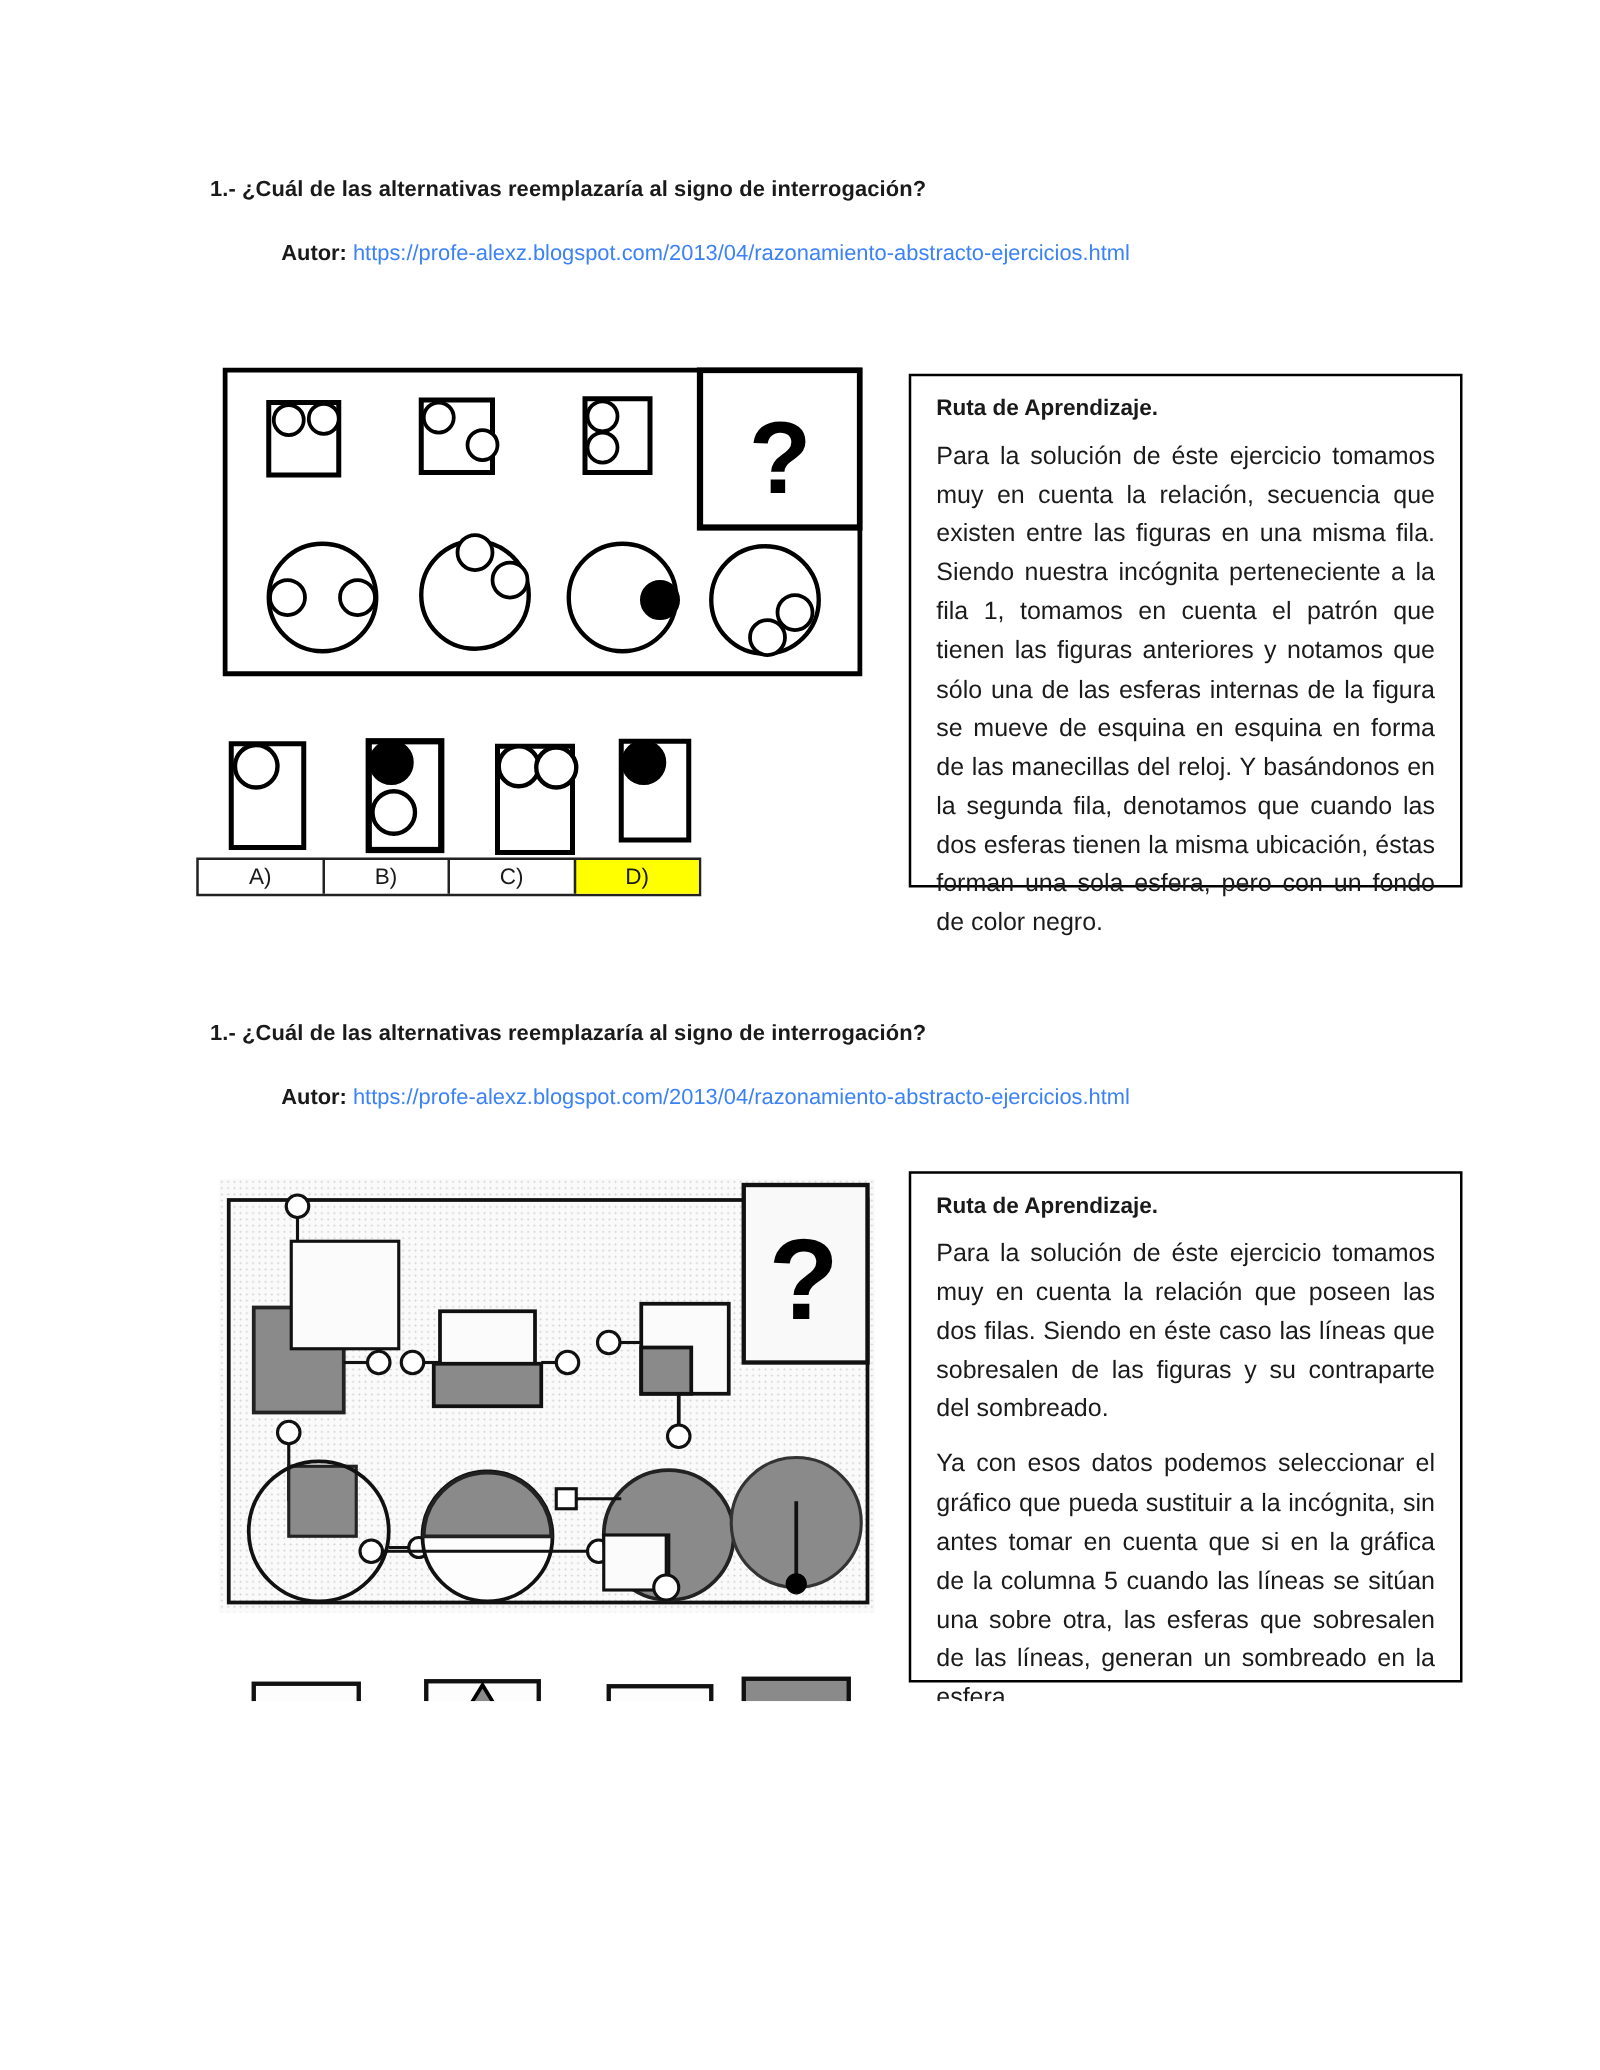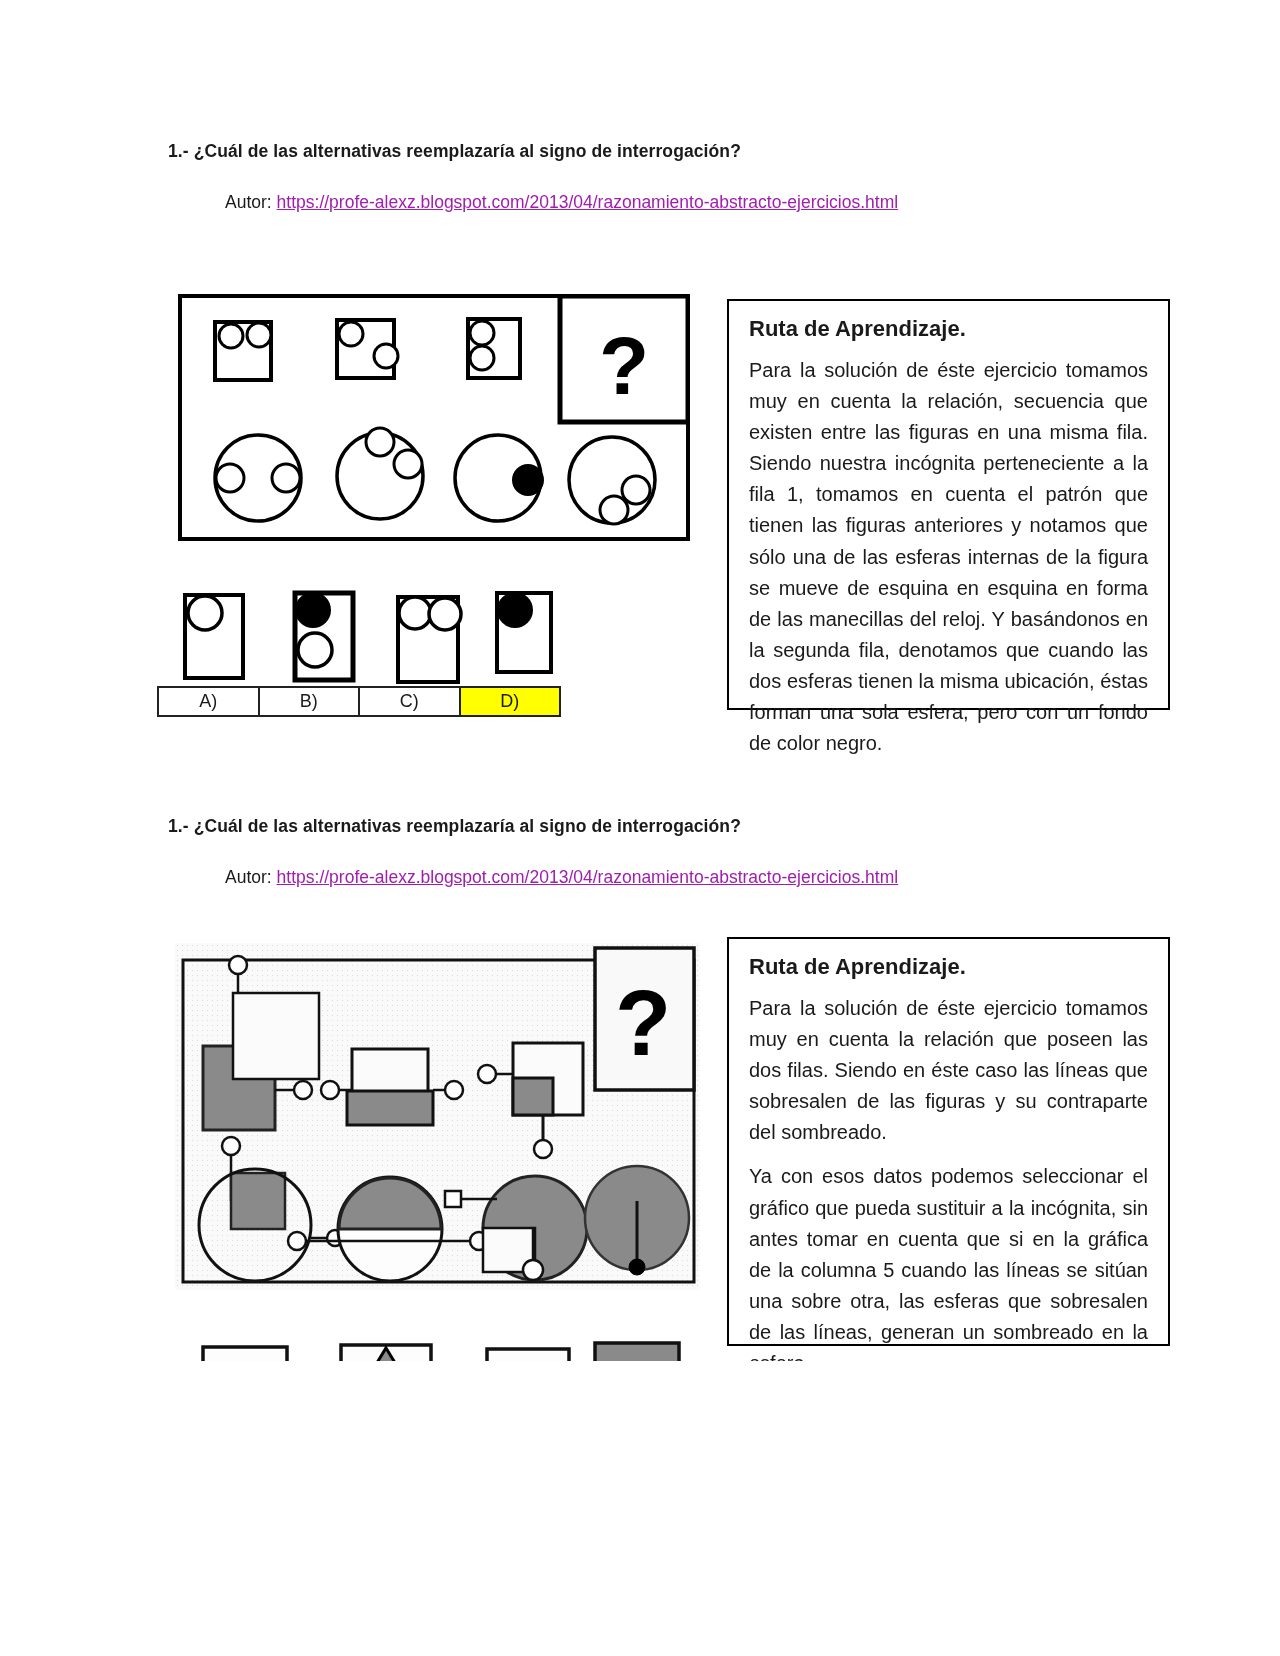--- a/index.html
+++ b/index.html
@@ -3,27 +3,27 @@
 <meta charset="utf-8">
 <style>
   html,body{margin:0;padding:0;background:#ffffff;}
   #page{
     position:relative;width:1280px;height:1361px;background:#ffffff;
     font-family:"Liberation Sans", sans-serif;color:#1a1a1a;overflow:hidden;
   }
   .abs{position:absolute;}
   .ex-title{font-size:17.5px;font-weight:bold;letter-spacing:.1px;}
   .autor-line{font-size:17.5px;}
-  .autor-label{font-weight:normal;}
-  .autor-link{color:#a21caf;text-decoration:underline;cursor:pointer;}
+  .autor-label{font-weight:bold;}
+  .autor-link{color:#3b82f6;cursor:pointer;}
   .ruta-box{
     border:2px solid #000;box-sizing:border-box;background:#fff;
     padding:15px 20px 0 20px;
   }
-  .ruta-title{font-size:22px;font-weight:bold;margin:0 0 13px 0;}
+  .ruta-title{font-size:18px;font-weight:bold;margin:0 0 13px 0;}
   .ruta-box p{font-size:20px;line-height:1.555;text-align:justify;margin:0 0 13px 0;}
   .ans-table{
     display:flex;border:2px solid #222;background:#fff;box-sizing:border-box;
   }
   .ans-cell{
     flex:1;display:flex;align-items:center;justify-content:center;
     font-size:18px;border-left:2px solid #222;box-sizing:border-box;
   }
   .ans-cell:first-child{border-left:none;}
   .ans-cell.hl{background:#ffff00;}

